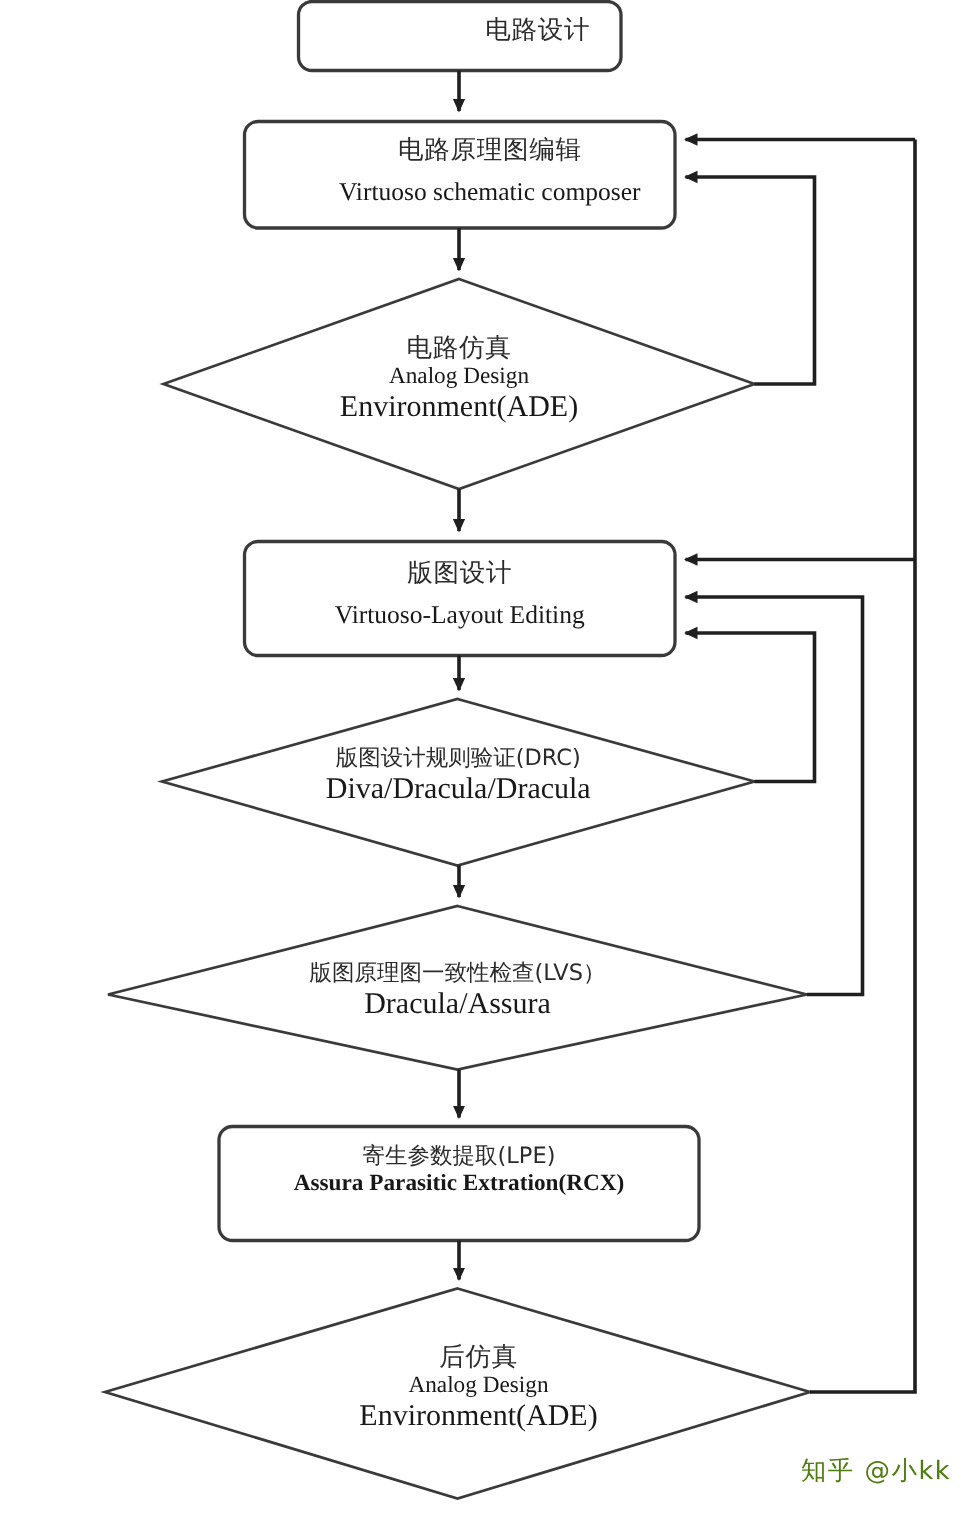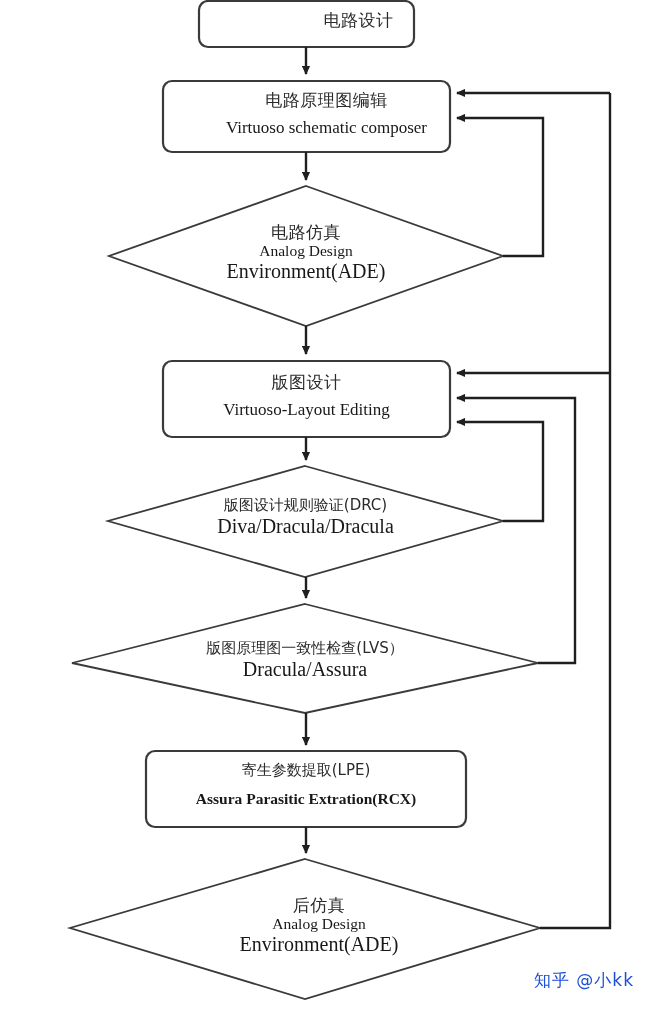--- a/index.html
+++ b/index.html
@@ -56,21 +56,21 @@
     font-family: "Liberation Serif", "DejaVu Serif", serif;
     font-size: 20px;
     color: #181818;
   }
   .watermark {
     position: absolute;
     right: 14px;
     bottom: 24px;
     font-family: "DejaVu Sans", "Liberation Sans", sans-serif;
     font-size: 17px;
-    color: #1d4ed8;
+    color: #4d7c0f;
     letter-spacing: 1px;
     user-select: none;
   }
 </style>
 </head>
 <body>
 
 <div id="canvas">
 
   <svg id="flow-svg" viewBox="0 0 648 1016">
@@ -145,21 +145,21 @@
     <div class="line-en-lg">Diva/Dracula/Dracula</div>
   </div>
 
   <div class="node-text" style="left:72px; top:640px; width:466px;text-align:center;">
     <div class="line-cn-sm">版图原理图一致性检查(LVS）</div>
     <div class="line-en-lg">Dracula/Assura</div>
   </div>
 
   <div class="node-text" style="left:146px; top:762px; width:320px;">
     <div class="line-cn-sm">寄生参数提取(LPE)</div>
-    <div class="line-en-sm" style="margin-top:10px; font-weight:600;">Assura Parasitic Extration(RCX)</div>
+    <div class="line-en-sm" style="font-weight:600;">Assura Parasitic Extration(RCX)</div>
   </div>
 
   <div class="node-text" style="left:84px; top:895px; width:470px;">
     <div class="line-cn">后仿真</div>
     <div class="line-en-sm">Analog Design</div>
     <div class="line-en-lg">Environment(ADE)</div>
   </div>
 
   <div class="watermark">知乎 @小kk</div>
 

